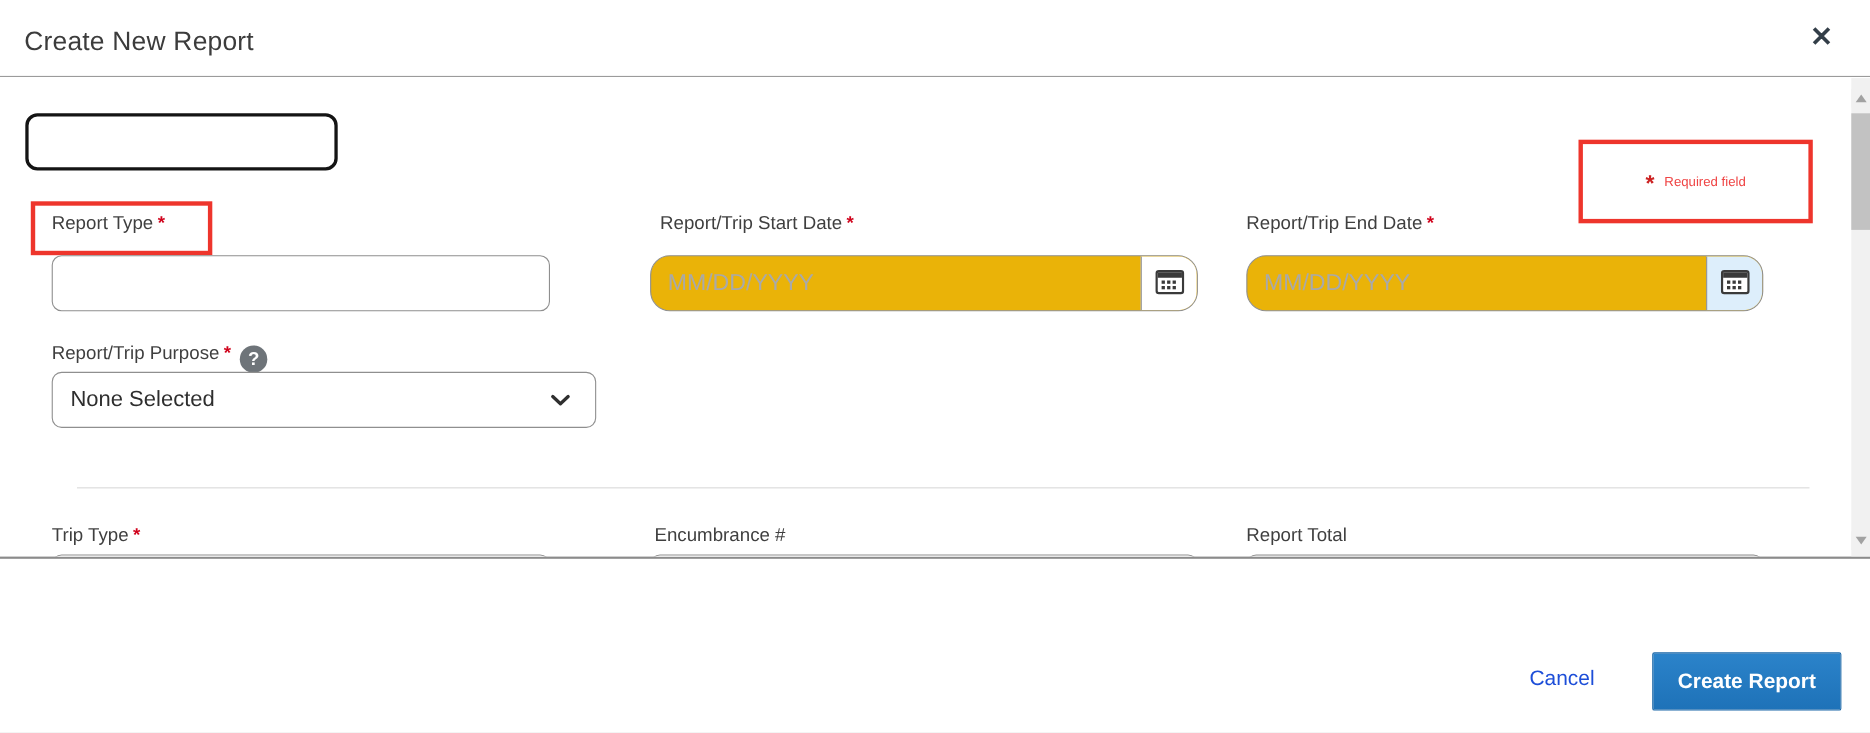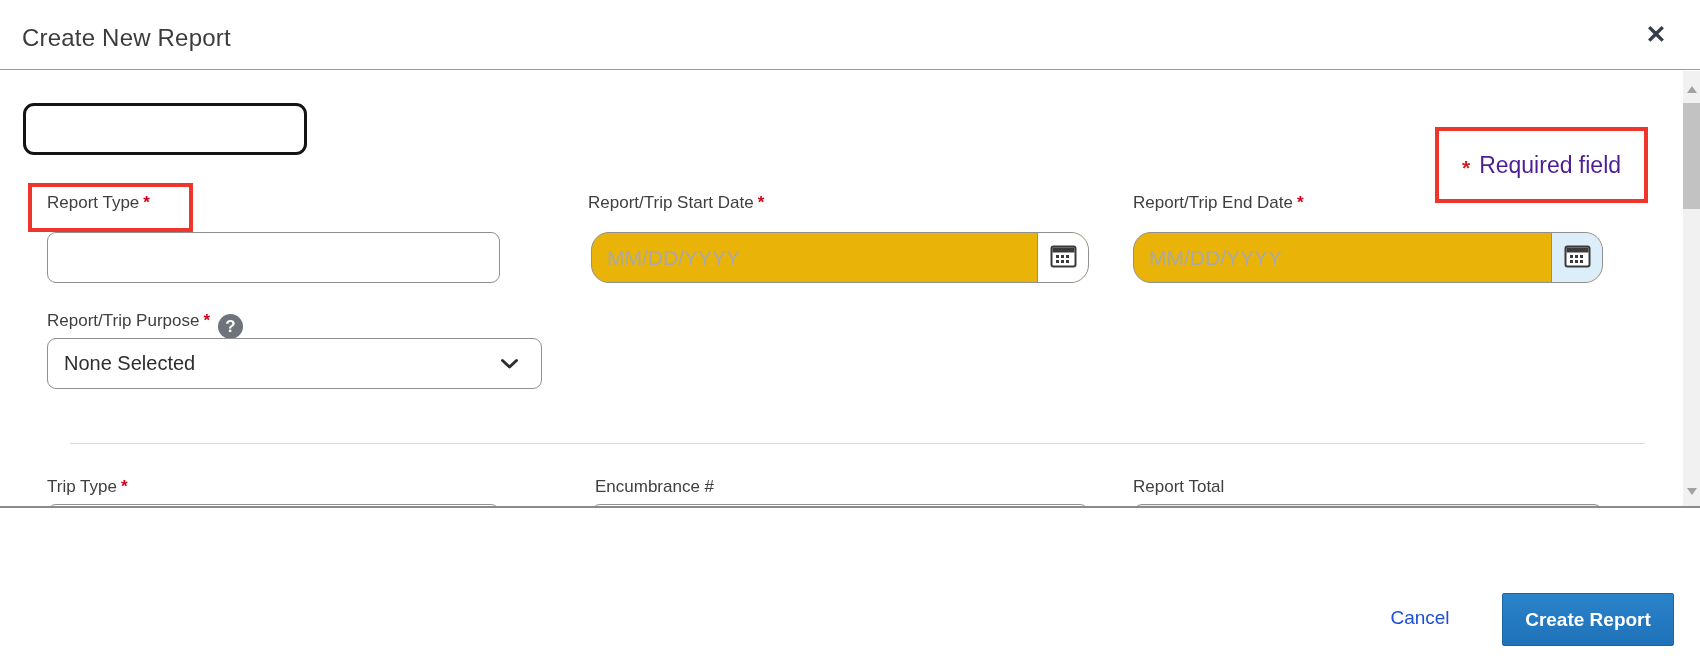--- a/index.html
+++ b/index.html
@@ -34,26 +34,26 @@
   
   .link-outline { position:absolute; left:23px; top:32px; width:284px; height:52px;
     border:3px solid #141414; border-radius:11px; }
   .req-outline { position:absolute; left:1435px; top:56px; width:213px; height:76px;
     border:4px solid #ee352c; background:#fff; display:flex; align-items:center; justify-content:center; gap:9px; }
   .name-outline { position:absolute; left:28px; top:112px; width:165px; height:49px;
     border:4px solid #ee352c; }
   .request-link { position:absolute; left:37px; top:46px; font-size:17px; color:#1a6bc5;
     text-decoration:underline; cursor:pointer; }
   .req-star { color:#cc2222; font-size:21px; font-weight:bold; position:relative; top:3px; }
-  .req-text { color:#4c1d95; font-size:23px;text-align:right; }
+  .req-text { color:#ef4444; font-size:12px;text-align:right; }
   
   .f-label { position:absolute; font-size:17px; color:#3f3f3f; white-space:nowrap; }
   .star { color:#d0021b; font-weight:bold; margin-left:4px; }
   .row1 { top:122px; } .row2 { top:240px; } .row3 { top:406px; }
-  .c1 { left:47px; } .c2 { left:588px; } .c3 { left:1133px; }
+  .c1 { left:47px; } .c2 { left:600px; } .c3 { left:1133px; }
   
   .text-input { position:absolute; top:161px; height:51px; border:1px solid #8f8f8f;
     border-radius:9px; background:#fff; font-family:"Liberation Sans",sans-serif;
     font-size:20px; color:#333; padding:0 16px; outline:none; }
   .date-group { position:absolute; top:161px; height:51px; border:1px solid #8f8f8f;
     border-radius:18px; background:#eab308; display:flex; overflow:hidden; }
   .date-input { flex:1; border:none; outline:none; font-family:"Liberation Sans",sans-serif;
     font-size:21px; color:#333; padding:0 15px; background:transparent; min-width:0; }
   .date-input::placeholder, .text-input::placeholder { color:#a9a9a9; opacity:1; }
   .cal-btn { width:51px; border:none; border-left:1px solid #8f8f8f; background:#fff;

